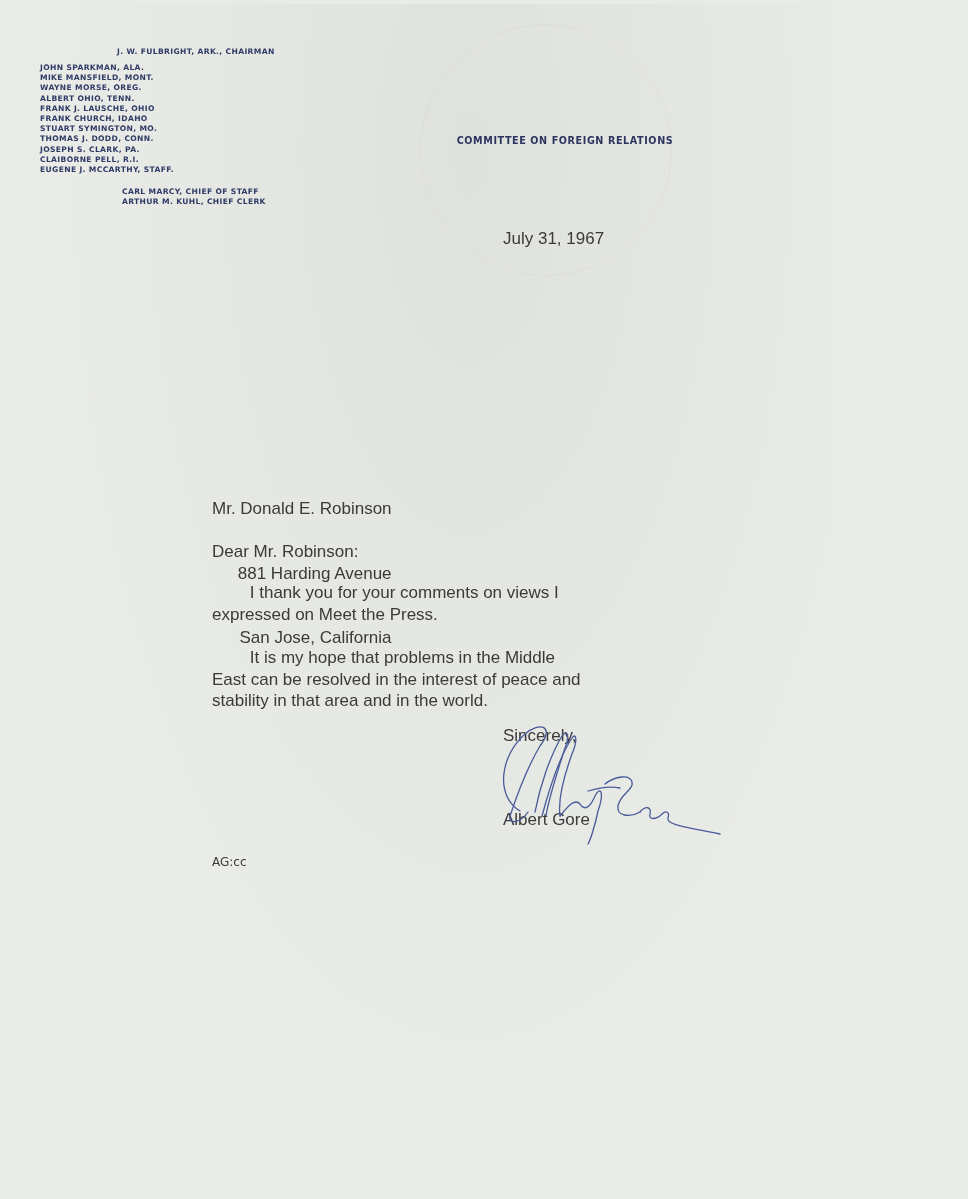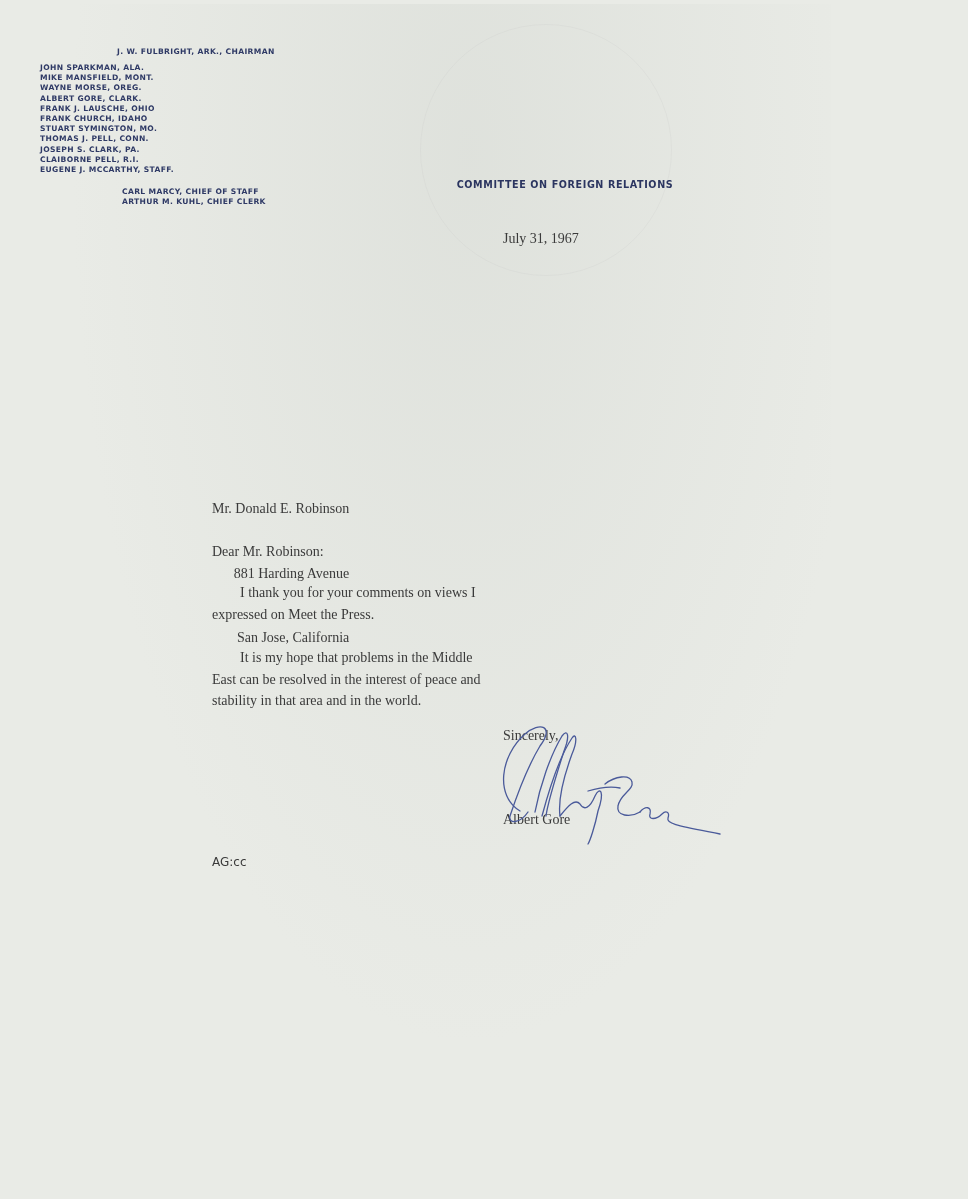--- a/index.html
+++ b/index.html
@@ -63,27 +63,26 @@
       position: absolute;
       left: 405px; top: 131px;
       width: 320px;
       text-align: center;
       font-family: "DejaVu Sans", "Liberation Sans", sans-serif;
       font-weight: bold;
       font-size: 9.6px;
       color: #2b3560;
       letter-spacing: 0.6px;
       white-space: nowrap;
-      margin-top: 44px;
     }
 
     .typed {
       position: absolute;
-      font-family: Liberation Serif, serif;
-      font-size: 14px;
+      font-family: Liberation Sans, sans-serif;
+      font-size: 17px;
       color: #3a3a3a;
       line-height: 21.5px;
       white-space: pre;
     }
     .date { left: 503px; top: 224px; }
     .address { left: 212px; top: 451px; text-align: right; }
     .salutation { left: 212px; top: 537px; }
     .para1 { left: 212px; top: 578px; }
     .para2 { left: 212px; top: 643px; }
     .closing { left: 503px; top: 721px; }
@@ -102,25 +101,25 @@
 <div class="page">
 
   <div class="seal"></div>
 
   <div class="lh lh-chair">J. W. FULBRIGHT, ARK., CHAIRMAN</div>
 
   <div class="lh lh-col1">
     <div>JOHN SPARKMAN, ALA.</div>
     <div>MIKE MANSFIELD, MONT.</div>
     <div>WAYNE MORSE, OREG.</div>
-    <div>ALBERT GORE, CLARK.</div>
+    <div>ALBERT OHIO, TENN.</div>
     <div>FRANK J. LAUSCHE, OHIO</div>
     <div>FRANK CHURCH, IDAHO</div>
     <div>STUART SYMINGTON, MO.</div>
-    <div>THOMAS J. PELL, CONN.</div>
+    <div>THOMAS J. DODD, CONN.</div>
     <div>JOSEPH S. CLARK, PA.</div>
     <div>CLAIBORNE PELL, R.I.</div>
     <div>EUGENE J. MCCARTHY, STAFF.</div>
   </div>
 
 
   <div class="lh lh-staff">
     <div>CARL MARCY, CHIEF OF STAFF</div>
     <div>ARTHUR M. KUHL, CHIEF CLERK</div>
   </div>

